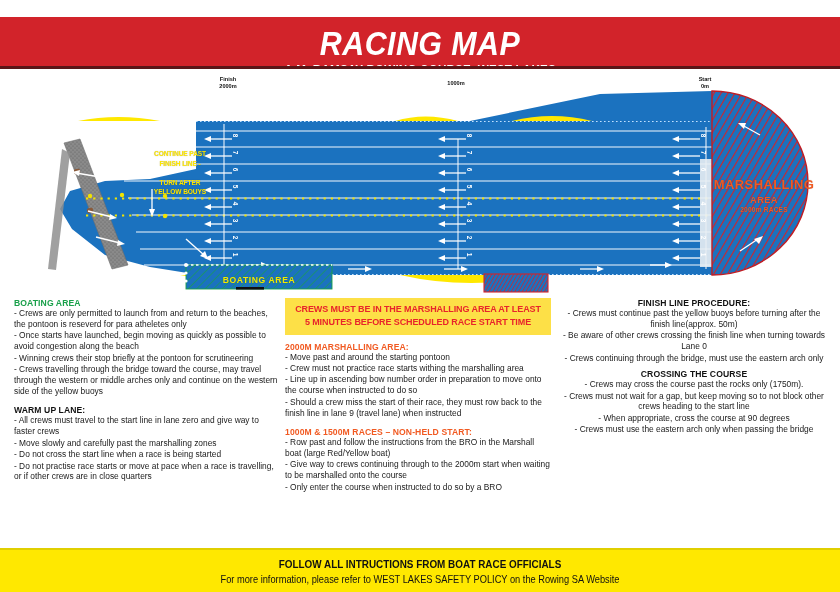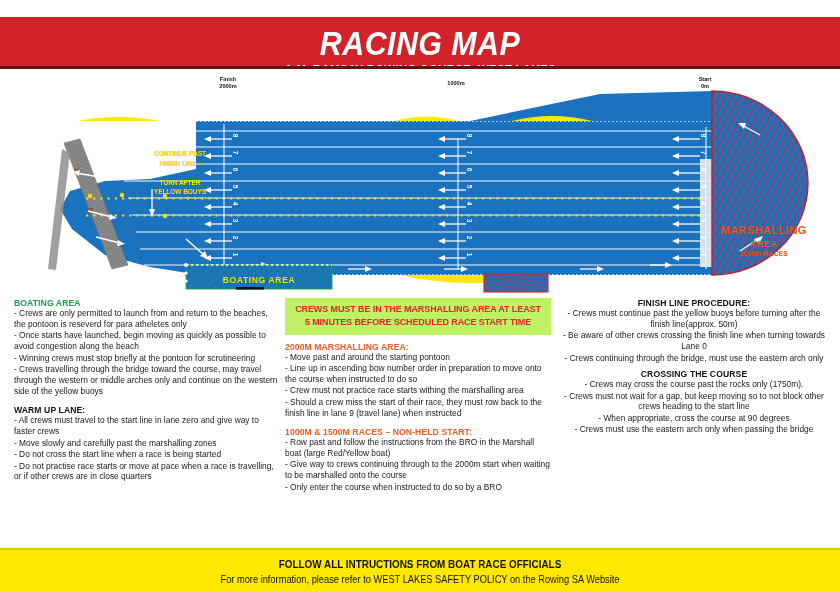--- a/index.html
+++ b/index.html
@@ -92,21 +92,21 @@
   }
   .marshall-big {
     position: absolute;
     left: 712px; top: 107px; width: 104px;
     text-align: center;
     color: #f15a22;
     font-weight: bold;
     line-height: 1.35;
     text-shadow: 0 0 1px rgba(0,0,0,.25);
   }
-  .marshall-big .l1 { font-size: 11px; letter-spacing: .4px; display:block;margin-top:47px;}
+  .marshall-big .l1 { font-size: 13px; letter-spacing: .4px; display:block;}
   .marshall-big .l2 { font-size: 9.3px; letter-spacing: .4px; display:block;}
   .marshall-big .l3 { font-size: 6.6px; letter-spacing: .2px; display:block; }
   .lane-num {
     position: absolute;
     color: #ffffff;
     font-size: 6.4px;
     font-weight: bold;
     transform: rotate(90deg);
     transform-origin: center center;
   }
@@ -136,21 +136,21 @@
     font-size: 8.4px;
     color: #1a1a1a;
     line-height: 1.30;
     margin: 0 0 0.5px 0;
     text-indent: 0;
   }
   .gap { height: 8px; }
   .gap-sm { height: 5px; }
 
   .notice-banner {
-    background: #bef264;
+    background: #fde047;
     padding: 5px 6px 6px 6px;
     text-align: center;
     margin-bottom: 7px;
   }
   .notice-banner .nb-line {
     display: block;
     color: #e8242b;
     font-size: 9px;
     font-weight: bold;
     line-height: 1.42;
@@ -437,43 +437,43 @@
     <div class="lane-num" style="left:702px; top:182px;">1</div>
   </div>
 
   <div class="body-area">
 
     <div class="col col-left">
       <div class="sec-head green">BOATING AREA</div>
       <ul class="bullets">
         <li>- Crews are only permitted to launch from and return to the beaches, the pontoon is reseverd for para atheletes only</li>
         <li>- Once starts have launched, begin moving as quickly as possible to avoid congestion along the beach</li>
-        <li>- Winning crews must stop briefly at the pontoon for scrutineering</li>
+        <li>- Winning crews their stop briefly at the pontoon for scrutineering</li>
         <li>- Crews travelling through the bridge toward the course, may travel through the western or middle arches only and continue on the western side of the yellow buoys</li>
       </ul>
       <div class="gap"></div>
       <div class="sec-head black">WARM UP LANE:</div>
       <ul class="bullets">
         <li>- All crews must travel to the start line in lane zero and give way to faster crews</li>
         <li>- Move slowly and carefully past the marshalling zones</li>
         <li>- Do not cross the start line when a race is being started</li>
         <li>- Do not practise race starts or move at pace when a race is travelling, or if other crews are in close quarters</li>
       </ul>
     </div>
 
     <div class="col col-mid">
       <div class="notice-banner">
         <span class="nb-line">CREWS MUST BE IN THE MARSHALLING AREA AT LEAST</span>
         <span class="nb-line">5 MINUTES BEFORE SCHEDULED RACE START TIME</span>
       </div>
       <div class="sec-head orange">2000M MARSHALLING AREA:</div>
       <ul class="bullets">
         <li>- Move  past and around the starting pontoon</li>
+        <li>- Crew must not practice race starts withing the marshalling area</li>
         <li>- Line up in ascending bow number order in preparation to move onto the course when instructed to do so</li>
-        <li>- Crew must not practice race starts withing the marshalling area</li>
         <li>- Should a crew miss the start of their race, they must row back to the finish line in lane 9 (travel lane) when instructed</li>
       </ul>
       <div class="gap"></div>
       <div class="sec-head orange">1000M &amp; 1500M RACES – NON-HELD START:</div>
       <ul class="bullets">
         <li>- Row past and follow the instructions from the BRO in the Marshall boat (large Red/Yellow boat)</li>
         <li>- Give way to crews continuing through to the 2000m start when waiting to be marshalled onto the course</li>
         <li>- Only enter the course when instructed to do so by a BRO</li>
       </ul>
     </div>

